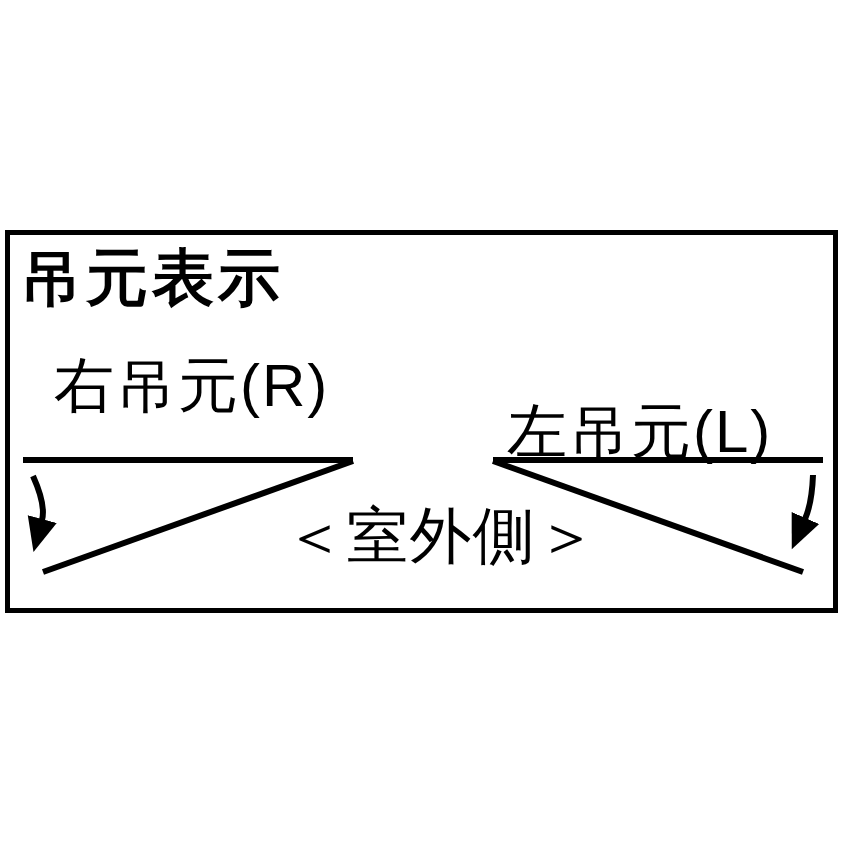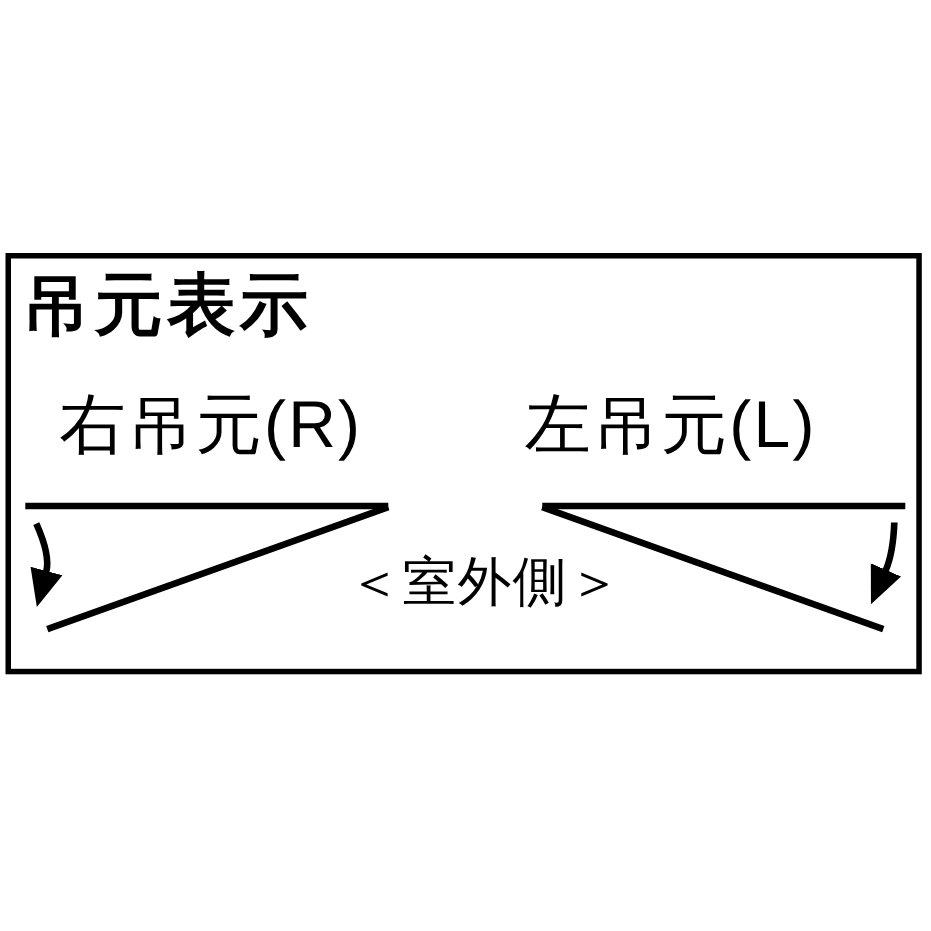--- a/index.html
+++ b/index.html
@@ -41,27 +41,27 @@
     top:356px;
     font-size:60px;
     font-weight:normal;
     letter-spacing:2px;
     color:var(--line-color);
     line-height:1;
     white-space:nowrap;
     text-align:right;
   }
   .hinge-label.right-hinge{left:54px;}
-  .hinge-label.left-hinge{left:477px;}
+  .hinge-label.left-hinge{left:507px;margin-top:46px;}
   .outdoor-label{
     position:absolute;
     left:0;right:0;
     top:505px;
     text-align:center;
-    font-size:49px;
+    font-size:62px;
     letter-spacing:1px;
     color:var(--line-color);
     line-height:1;
     white-space:nowrap;
     margin-left:36px;
   }
   svg.lines-overlay{
     position:absolute;left:0;top:0;
     width:846px;height:846px;
   }

